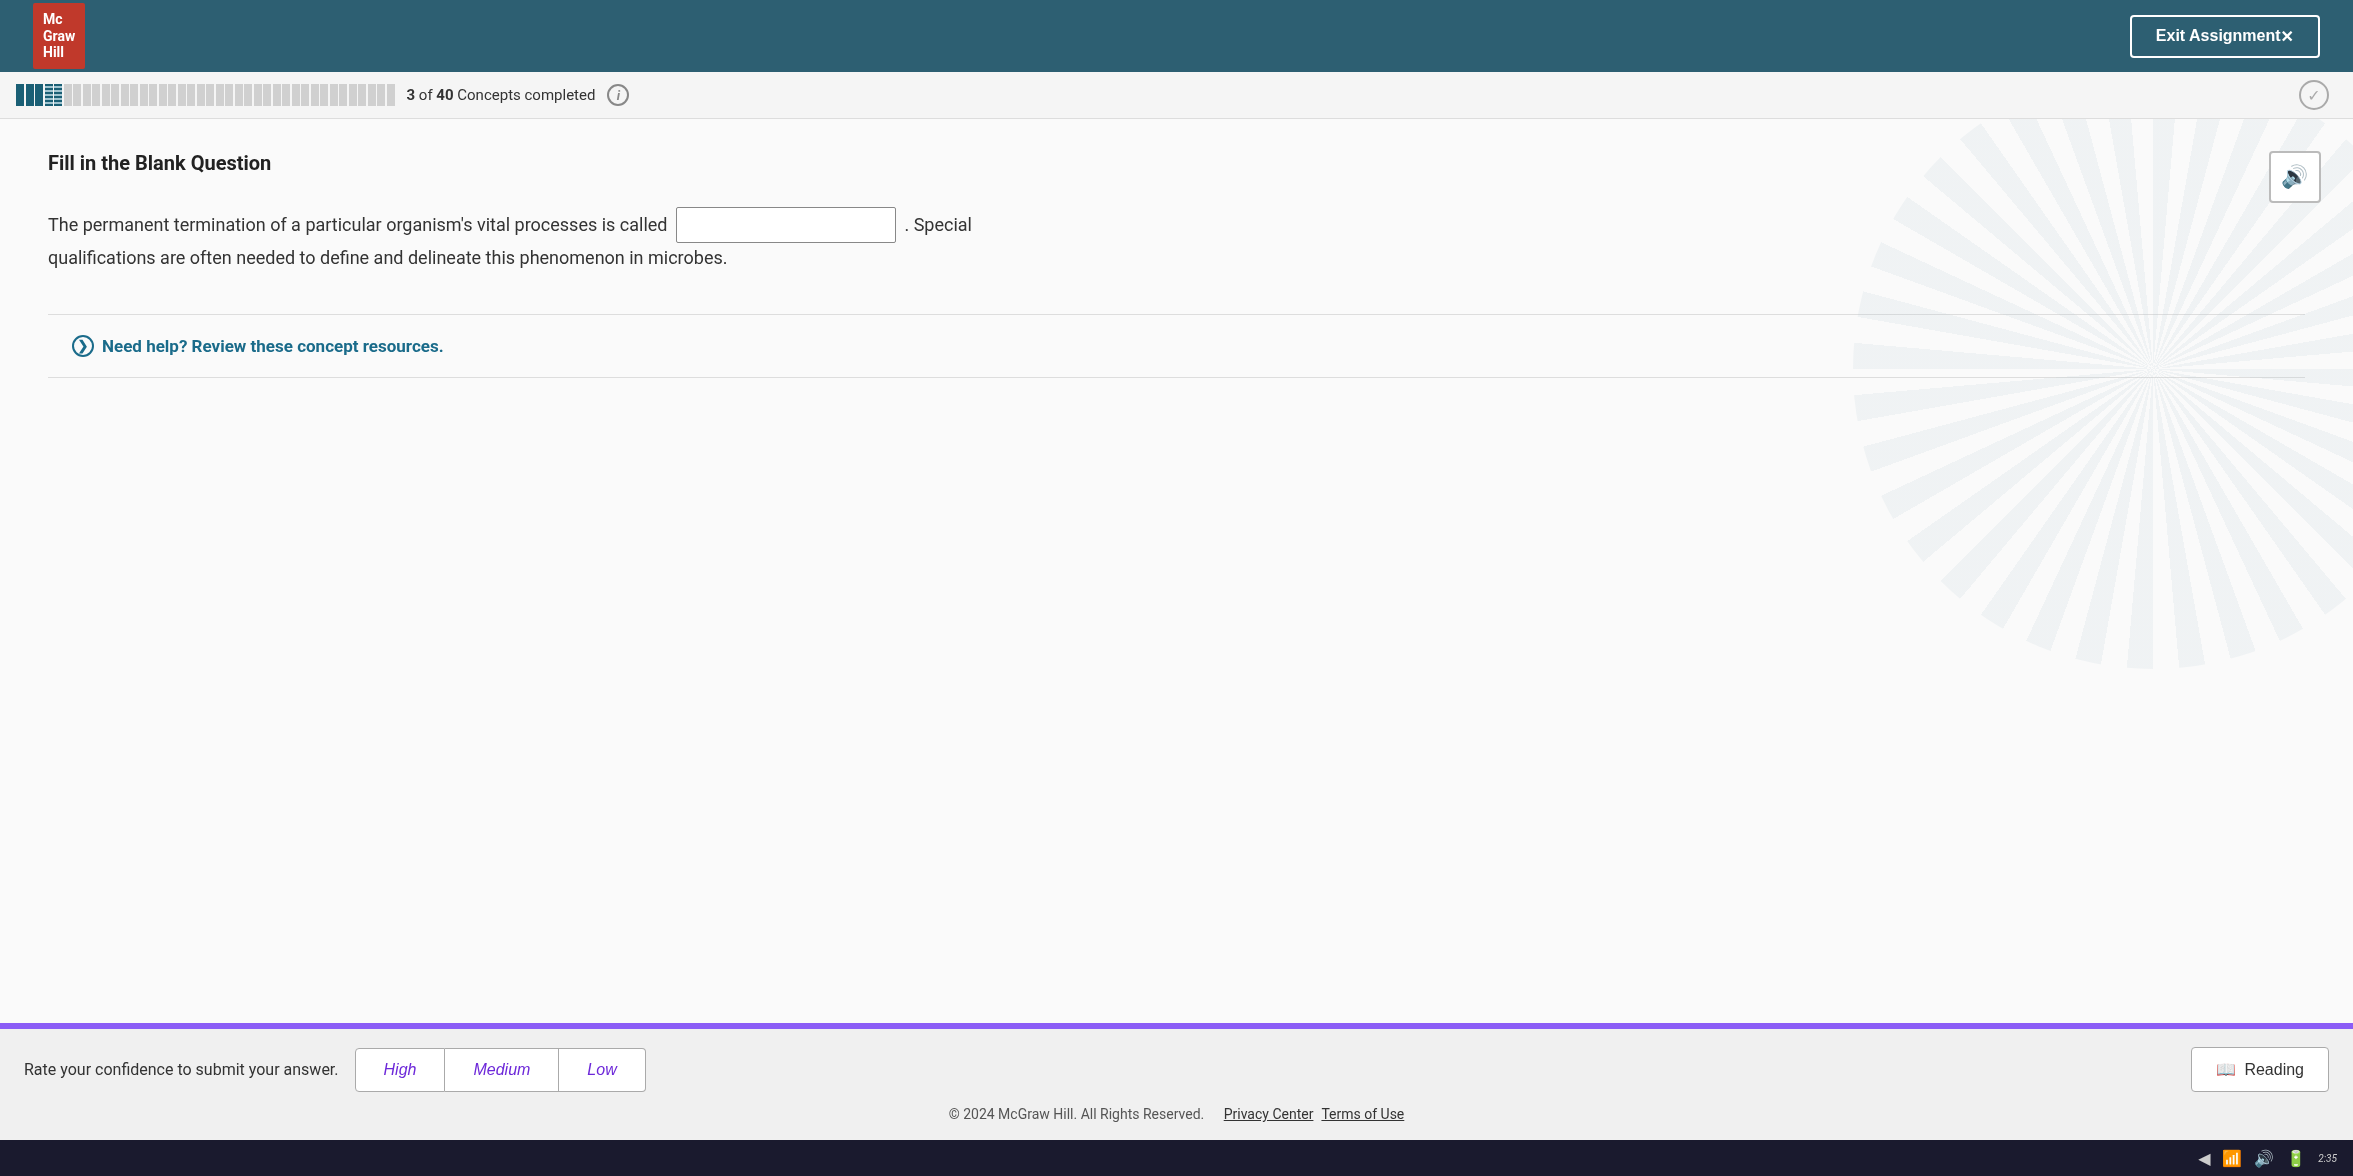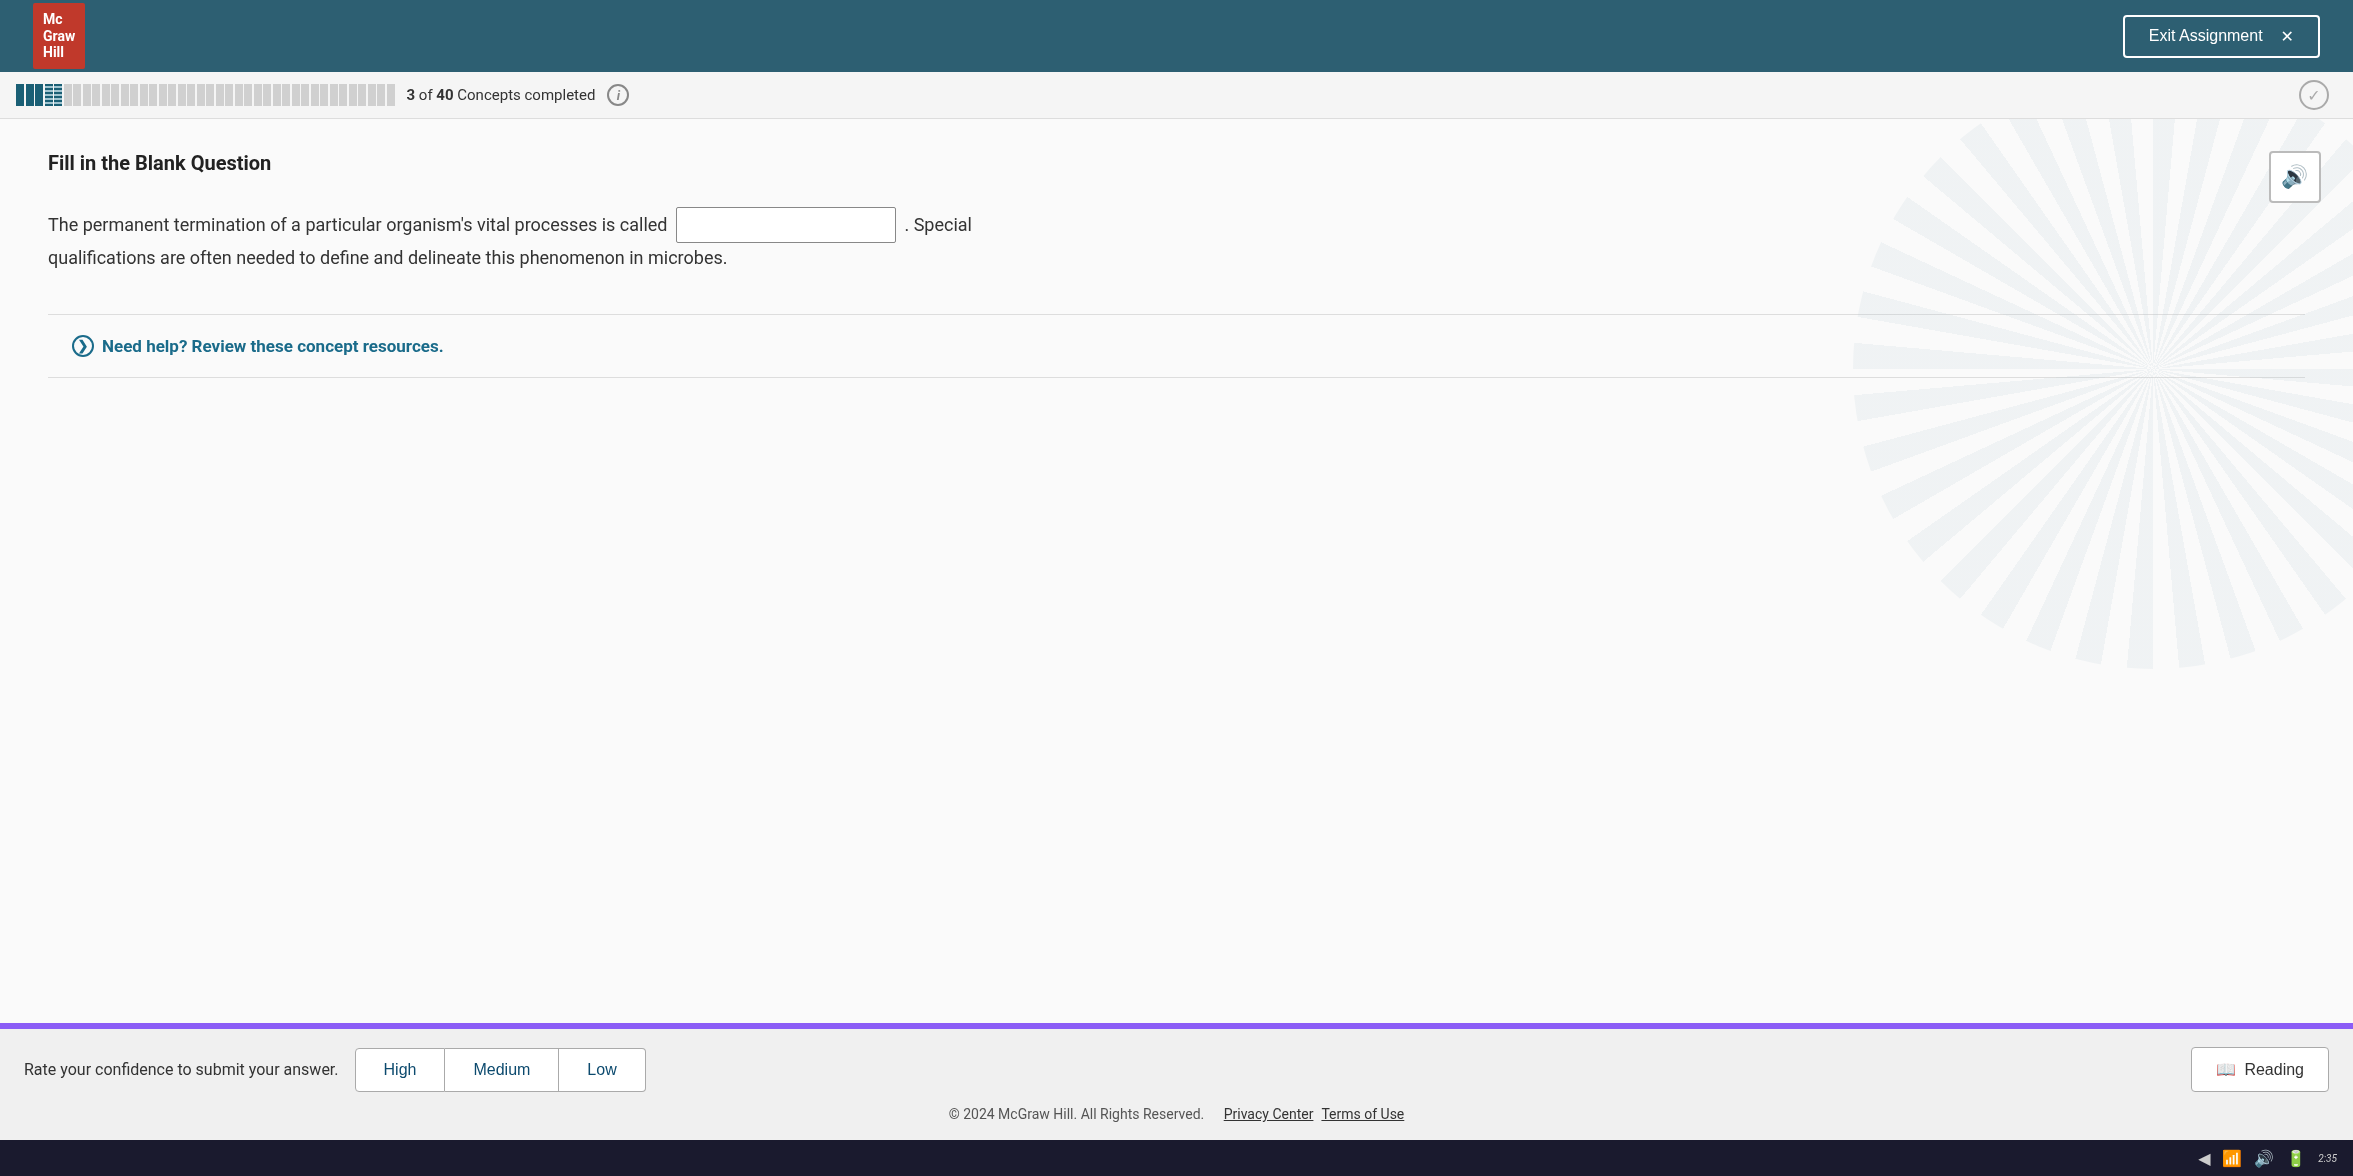--- a/index.html
+++ b/index.html
@@ -33,22 +33,22 @@
     .exit-btn {
       background: transparent;
       border: 2px solid white;
       color: white;
       padding: 10px 24px;
       font-size: 16px;
       cursor: pointer;
       border-radius: 4px;
       display: flex;
       align-items: center;
-      gap: 18px;
-      font-weight: 400;
+      gap: 0;
+      font-weight: 700;
     }
 
     
     .progress-area {
       background: #f5f5f5;
       border-bottom: 1px solid #ddd;
       padding: 12px 16px;
       display: flex;
       align-items: center;
       gap: 12px;
@@ -191,21 +191,22 @@
     .confidence-buttons {
       display: flex;
       gap: 0;
     }
     .conf-btn {
       border: 1px solid #aaa;
       background: white;
       padding: 12px 28px;
       font-size: 16px;
       cursor: pointer;
-      color: #0c4a6e;
+      color: #6d28d9;
+      font-style: italic;
     }
     .conf-btn:first-child { border-radius: 4px 0 0 4px; }
     .conf-btn:last-child { border-radius: 0 4px 4px 0; }
     .conf-btn:not(:first-child) { border-left: none; }
 
     .reading-btn {
       margin-left: auto;
       border: 1px solid #aaa;
       background: white;
       padding: 12px 24px;

